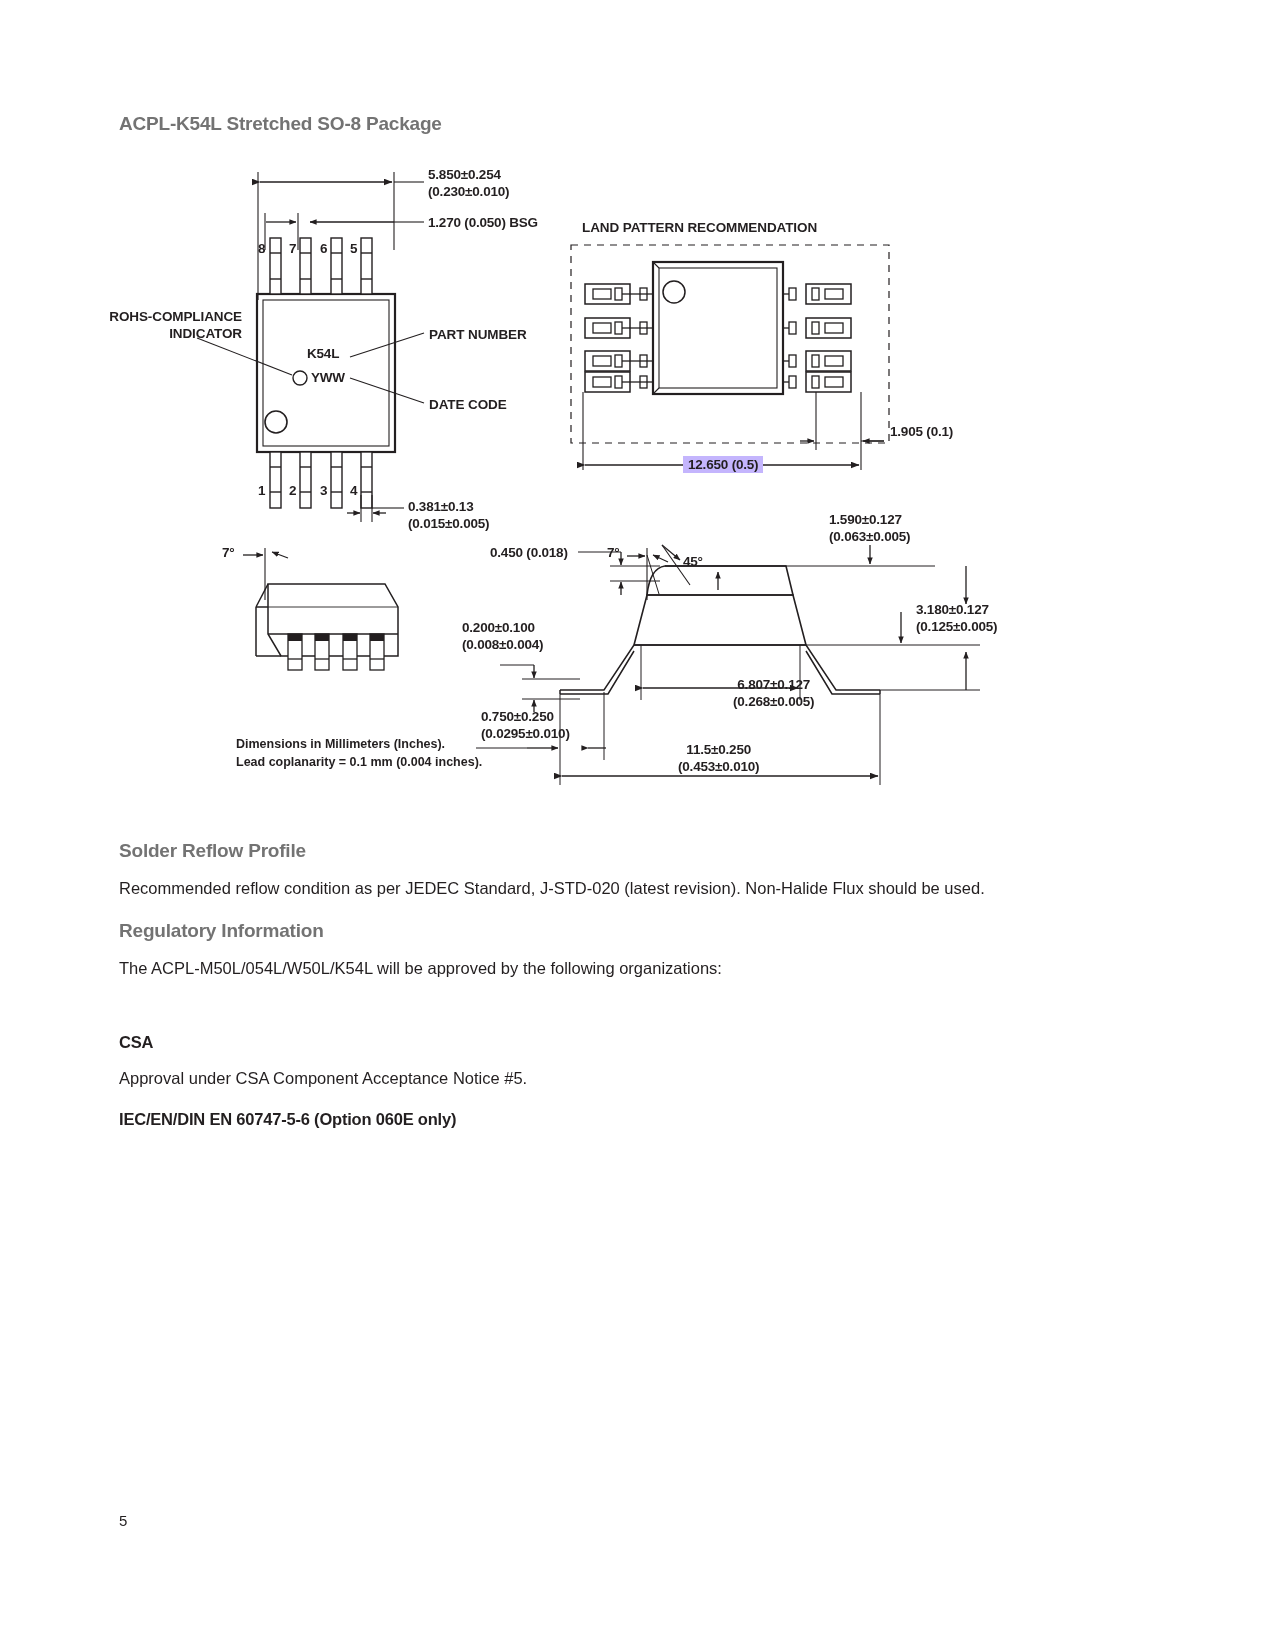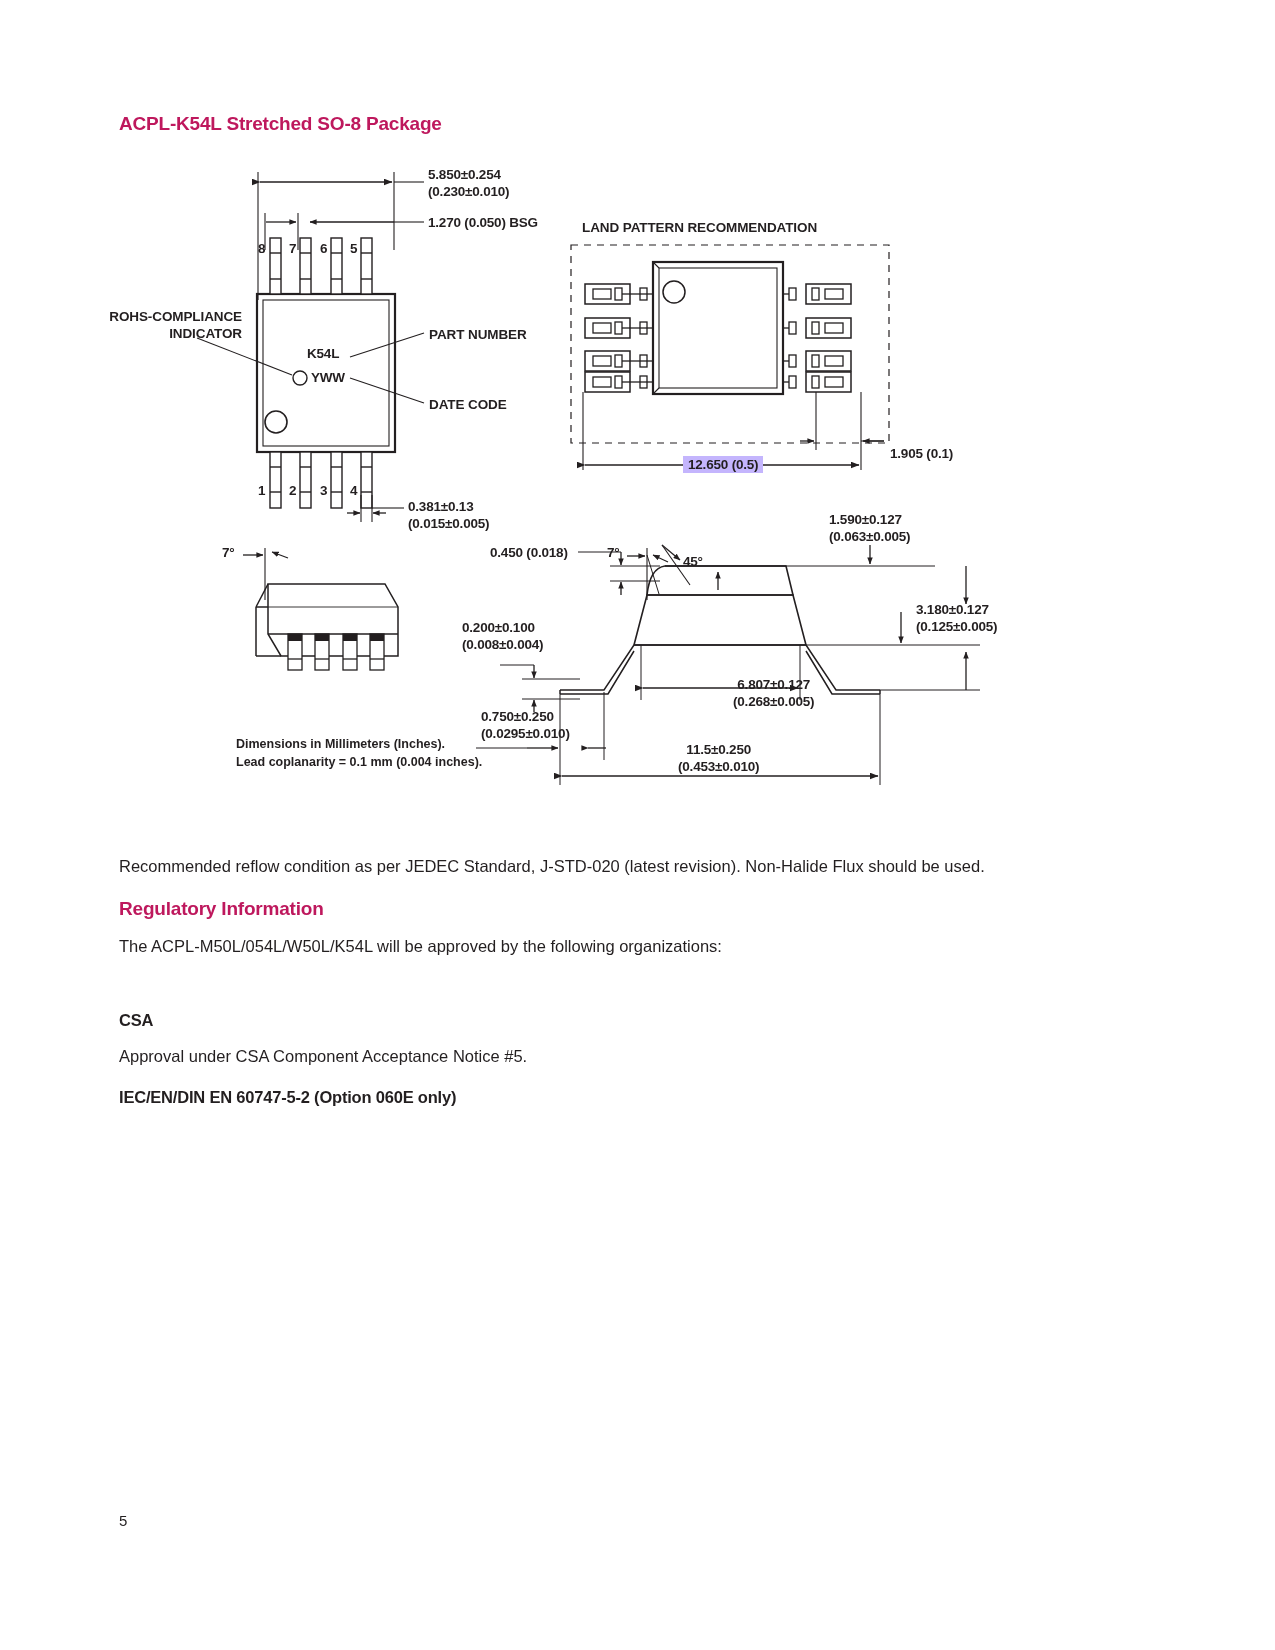--- a/index.html
+++ b/index.html
@@ -17,21 +17,21 @@
     height: 1650px;
     background: #ffffff;
     overflow: hidden;
   }
 
   
   .sec-title {
     font-weight: bold;
     font-size: 19px;
     letter-spacing: -0.2px;
-    color: #be185d;
+    color: #737373;
   }
   .sub-title {
     font-weight: bold;
     font-size: 16.5px;
     letter-spacing: -0.2px;
     color: #231f20;
   }
   .body-text {
     font-size: 16.5px;
     line-height: 25px;
@@ -375,21 +375,21 @@
     </div>
     <div class="lbl" style="left:429px; top:326px;">PART NUMBER</div>
     <div class="lbl" style="left:429px; top:396px;">DATE CODE</div>
 
     <div class="dim-text" style="left:408px; top:498px;">
       <span>0.381±0.13</span><br>
       <span>(0.015±0.005)</span>
     </div>
 
     <div class="lbl" style="left:570px; top:219px;padding-left:12px;">LAND PATTERN RECOMMENDATION</div>
-    <div class="dim-text" style="left:890px; top:445px;">1.905 (0.1)</div>
+    <div class="dim-text" style="left:890px; top:423px;">1.905 (0.1)</div>
     <div class="dim-text" style="left:683px; top:456px; background:#c4b5fd; padding:0 5px;">12.650 (0.5)</div>
 
     <div class="dim-text" style="left:222px; top:544px;">7°</div>
 
     <div class="dim-text" style="left:490px; top:544px;">0.450 (0.018)</div>
     <div class="dim-text" style="left:607px; top:544px;">7°</div>
     <div class="dim-text" style="left:683px; top:553px;">45°</div>
 
     <div class="dim-text" style="left:829px; top:511px;">
       <span>1.590±0.127</span><br>
@@ -422,20 +422,21 @@
     </div>
 
     <div class="note" style="left:236px; top:735px;">
       <span>Dimensions in Millimeters (Inches).</span><br>
       <span>Lead coplanarity = 0.1 mm (0.004 inches).</span>
     </div>
   </div>
 
   <div class="content">
 
+    <div class="sec-title blk">Solder Reflow Profile</div>
     <div class="gap-b"></div>
     <div class="body-text blk">Recommended reflow condition as per JEDEC Standard, J-STD-020 (latest revision). Non-Halide Flux should be used.</div>
 
     <div class="gap-c"></div>
 
     <div class="sec-title blk">Regulatory Information</div>
     <div class="gap-b"></div>
     <div class="body-text blk">The ACPL-M50L/054L/W50L/K54L will be approved by the following organizations:</div>
 
     <div class="gap-c"></div>
@@ -443,17 +444,17 @@
     <div class="gap-b"></div>
 
     <div class="gap-c"></div>
 
     <div class="sub-title blk">CSA</div>
     <div class="gap-b"></div>
     <div class="body-text blk">Approval under CSA Component Acceptance Notice #5.</div>
 
     <div class="gap-c"></div>
 
-    <div class="sub-title blk">IEC/EN/DIN EN 60747-5-2 (Option 060E only)</div>
+    <div class="sub-title blk">IEC/EN/DIN EN 60747-5-6 (Option 060E only)</div>
   </div>
 
   <div class="page-num">5</div>
 </div>
 
 </body></html>

